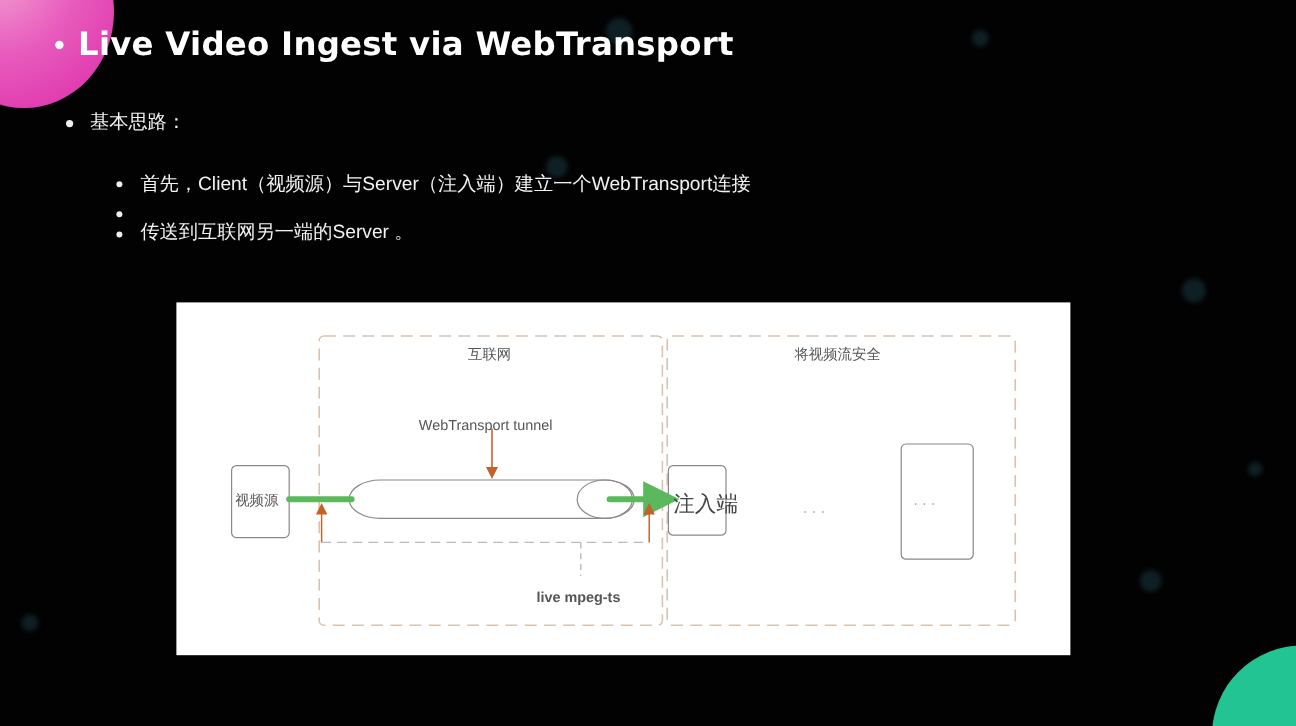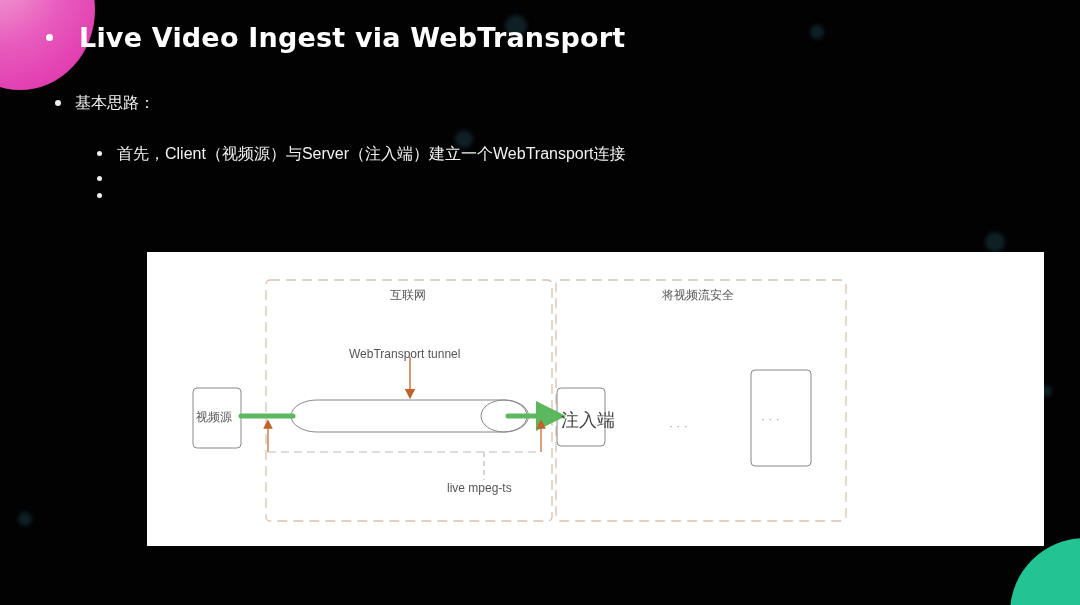--- a/index.html
+++ b/index.html
@@ -16,33 +16,33 @@
       position: absolute; left: -55px; top: -70px; width: 150px; height: 160px; border-radius: 50%;
       background: radial-gradient(circle at 35% 30%, #f2a0d2 0%, #e85cbd 45%, #dc2aa8 100%);
     }
     .corner-teal {
       position: absolute; left: 1010px; top: 538px; width: 150px; height: 150px; border-radius: 50%;
       background: #23c494;
     }
     .title {
       position: absolute; left: 46px; top: 22px; font-size: 27px; font-weight: bold; letter-spacing: 0.2px;
       font-family: "DejaVu Sans", sans-serif; color: #fff;
-      display: flex; align-items: center; gap: 14px;
+      display: flex; align-items: center;
     }
     .title .dot { width: 7px; height: 7px; border-radius: 50%; background: #fff; margin-right: 12px; }
     .bullets { position: absolute; left: 55px; top: 92px; font-size: 16px; line-height: 21px; color: #f2f2f2; }
     .lvl1 { display: flex; align-items: flex-start; margin-bottom: 24px; }
     .lvl1 .b { width: 6px; height: 6px; border-radius: 50%; background: #eee; margin: 8px 14px 0 0; }
     .sub { margin-left: 42px; margin-top: 30px; }
     .lvl2 { display: flex; align-items: flex-start; margin-bottom: 4px; width: 900px; }
     .lvl2 .b { flex: 0 0 5px; height: 5px; border-radius: 50%; background: #eee; margin: 8px 15px 0 0; }
     .lvl2 span.t { display: block; }
 
     .diagram {
-      position: absolute; left: 147px; top: 252px; width: 897px; height: 294px; background: #fff;
+      position: absolute; left: 147px; top: 252px; width: 745px; height: 294px; background: #fff;
     }
     .diagram svg { position: absolute; left: 0; top: 0; }
     .dlabel { position: absolute; color: #555; font-size: 12px; white-space: nowrap; }
   </style>
 </head>
 <body>
 
 <div class="slide">
   <div class="bokeh" style="left:505px;top:15px;width:22px;height:22px;"></div>
   <div class="bokeh" style="left:455px;top:130px;width:18px;height:18px;"></div>
@@ -71,20 +71,21 @@
         <div>
           <span class="t">首先，Client（视频源）与Server（注入端）建立一个WebTransport连接</span>
         </div>
       </div>
       <div class="lvl2">
         <span class="b"></span>
       </div>
       <div class="lvl2">
         <span class="b"></span>
         <div>
+          <span class="t" style="margin-top:-2px">传送到互联网另一端的Server 。</span>
         </div>
       </div>
     </div>
   </div>
 
   <div class="diagram">
     <svg width="745" height="294" viewBox="0 0 745 294">
       <defs>
         <marker id="arrOrange" markerWidth="8" markerHeight="8" refX="4" refY="4" orient="auto">
           <path d="M0,0 L8,4 L0,8 z" fill="#c0622a"></path>
@@ -119,15 +120,15 @@
       <path d="M337,200 L337,228" stroke="#bbb" stroke-width="1.2" fill="none" stroke-dasharray="5,4"></path>
     </svg>
 
     <div class="dlabel" style="left:243px;top:35px;">互联网</div>
     <div class="dlabel" style="left:515px;top:35px;">将视频流安全</div>
     <div class="dlabel" style="left:202px;top:95px;">WebTransport tunnel</div>
     <div class="dlabel" style="left:49px;top:157px;">视频源</div>
     <div class="dlabel" style="left:414px;top:156px;font-size:18px;color:#444;">注入端</div>
     <div class="dlabel" style="left:522px;top:167px;color:#999;">· · ·</div>
     <div class="dlabel" style="left:614px;top:160px;color:#999;">· · ·</div>
-    <div class="dlabel" style="left:300px;top:229px;">live mpeg-ts</div>
+    <div class="dlabel" style="left:300px;top:239px;font-weight:bold;">live mpeg-ts</div>
   </div>
 </div>
 
 </body></html>

